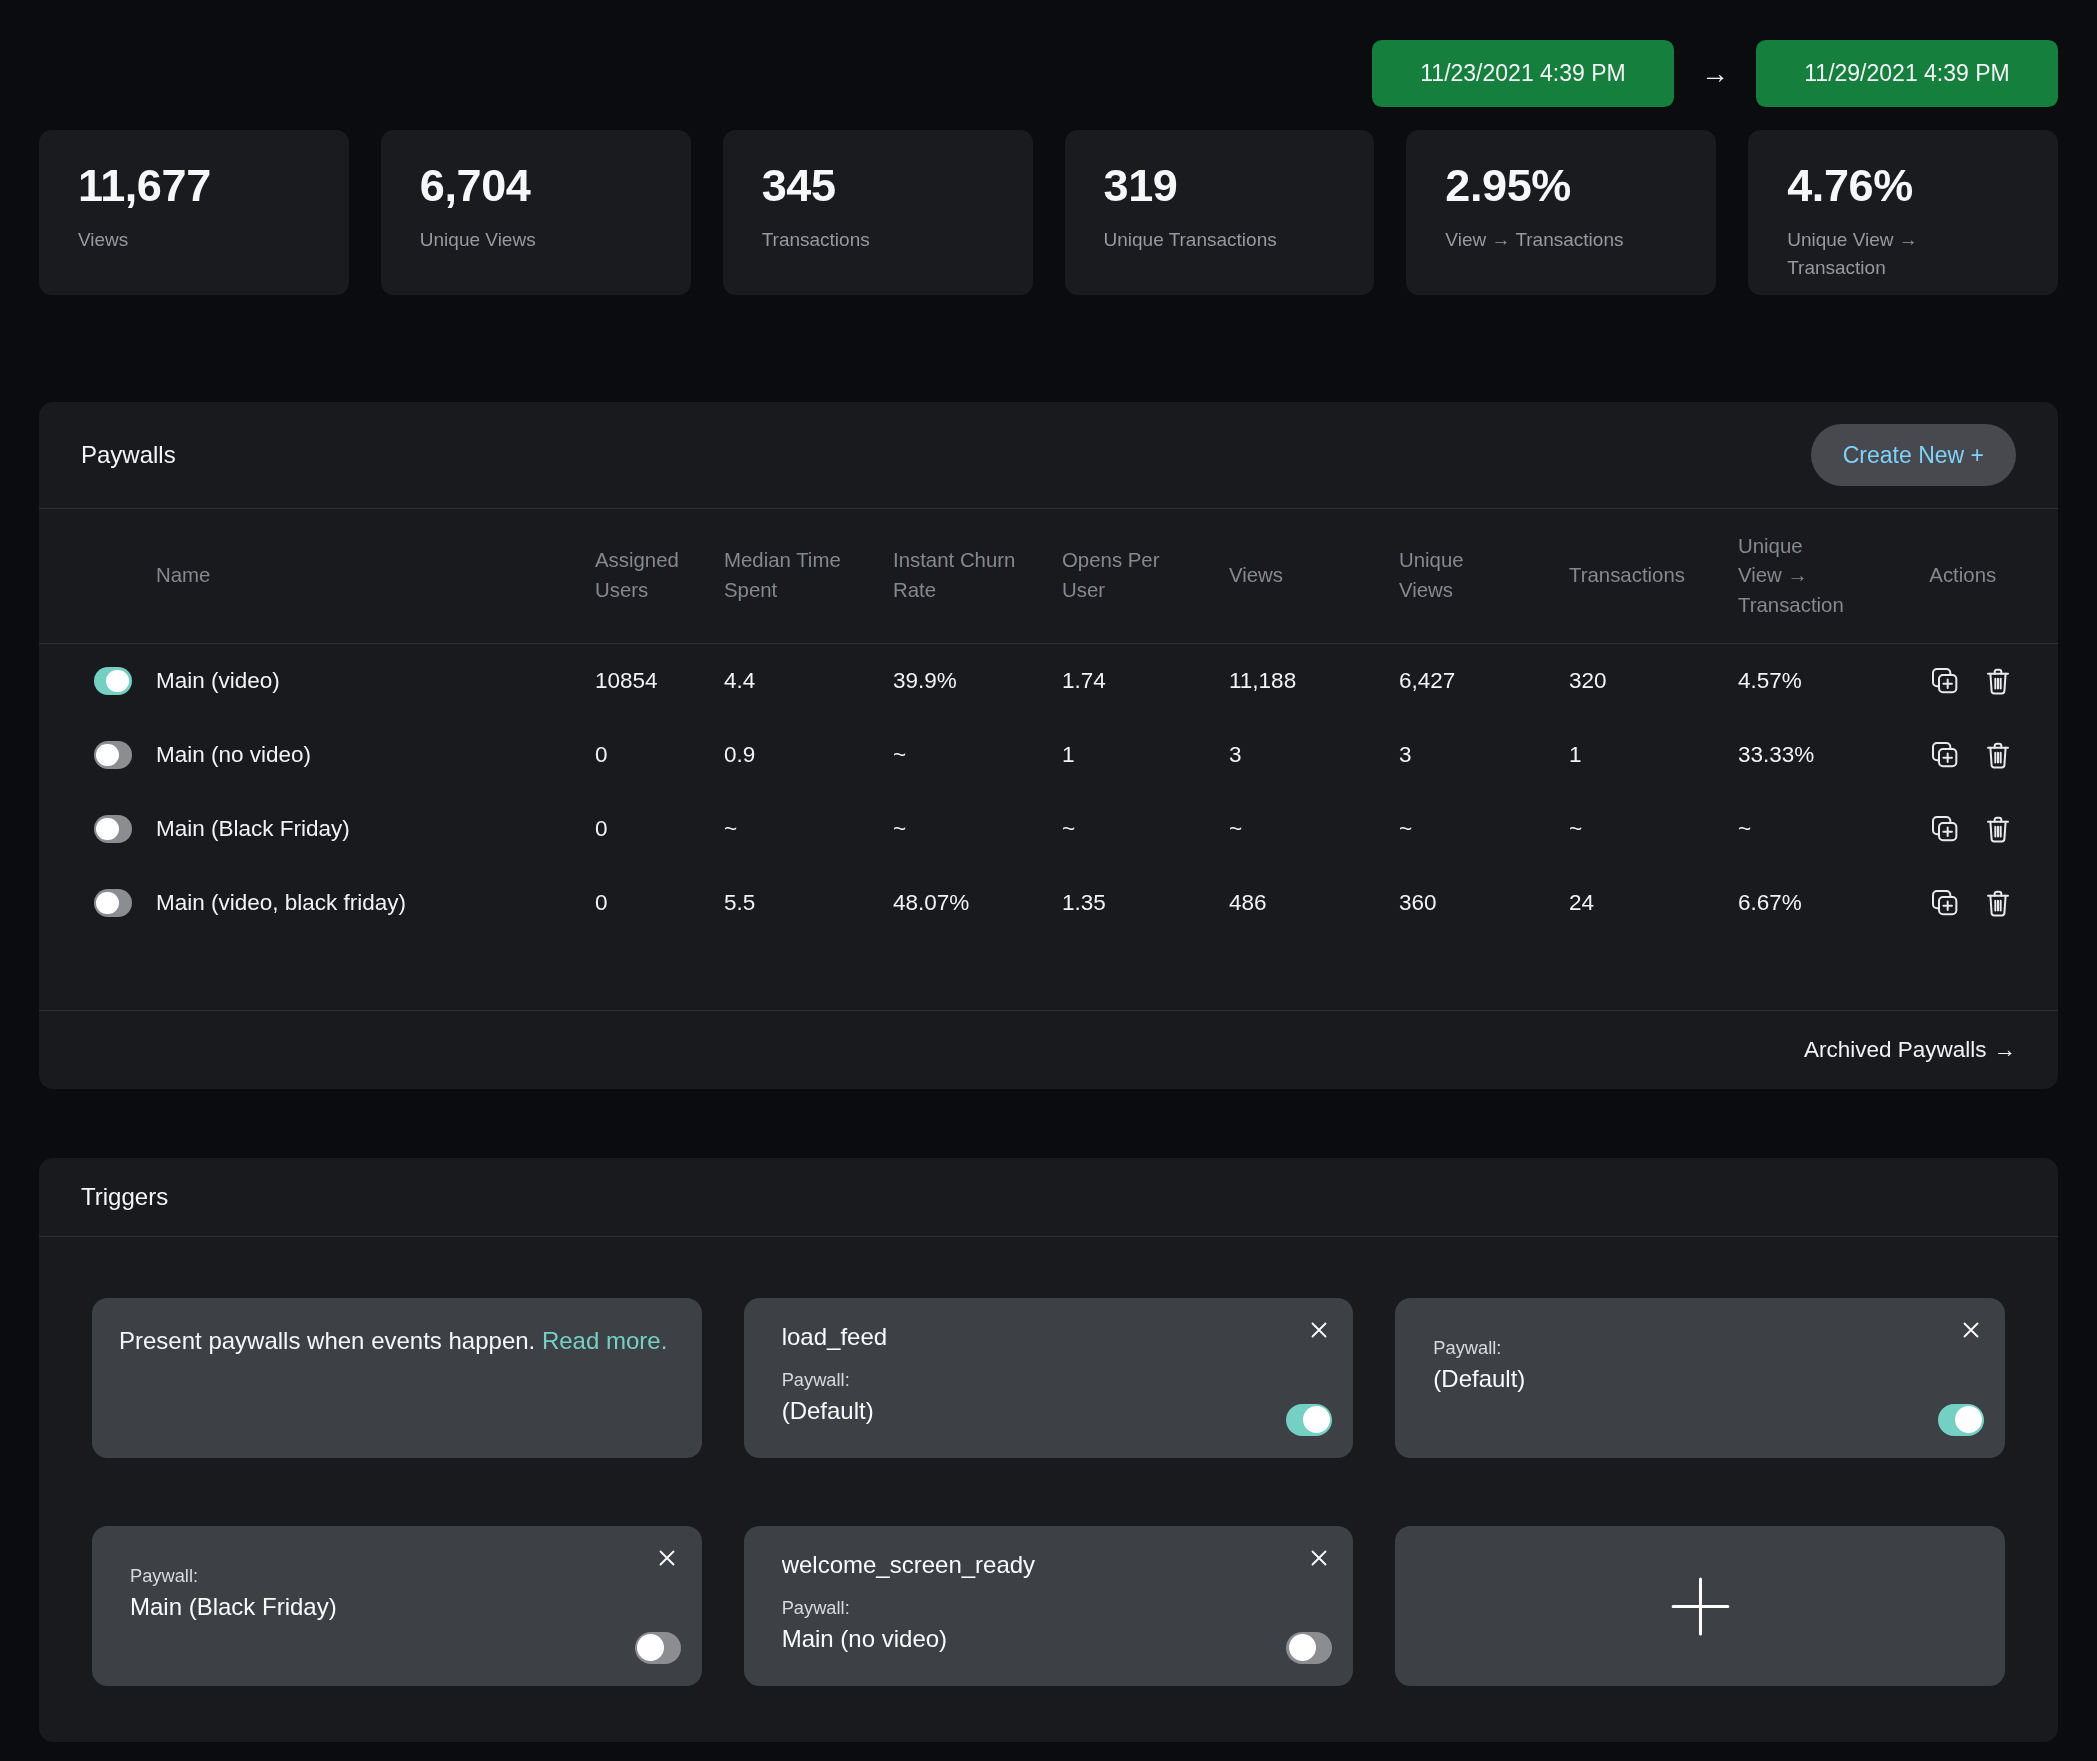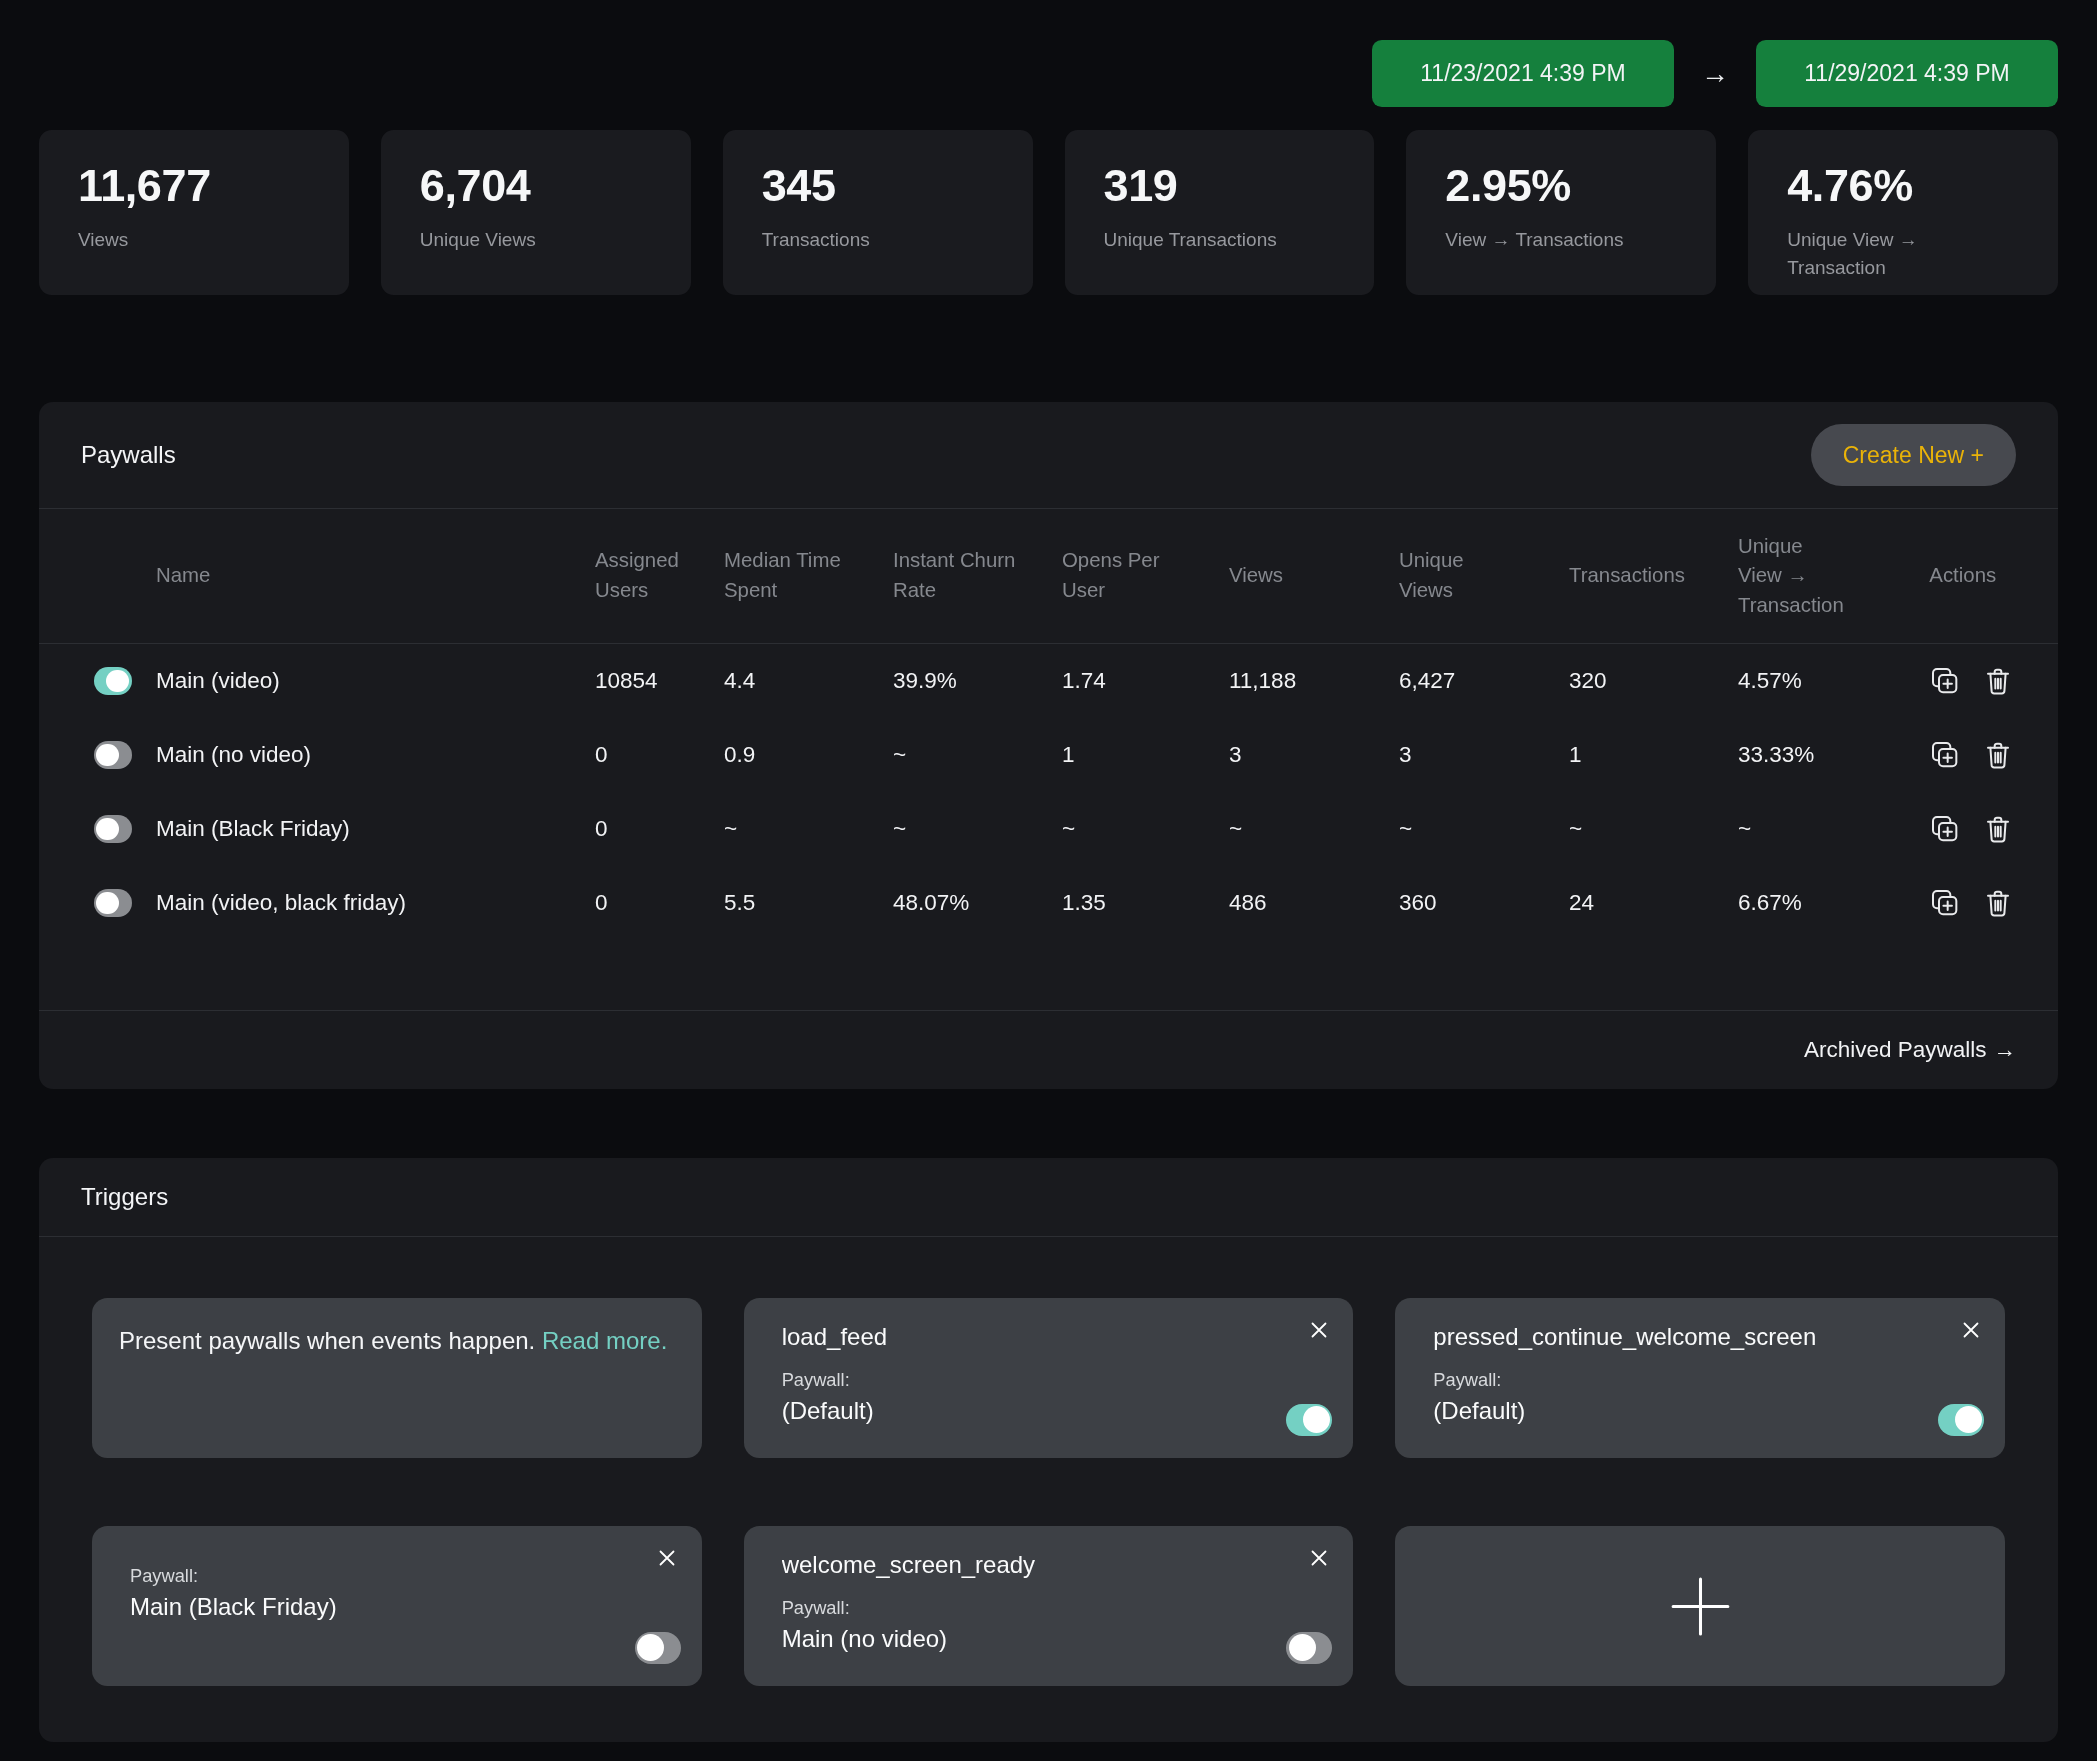--- a/index.html
+++ b/index.html
@@ -30,21 +30,21 @@
 
   
   .card { background:#191a1e; border-radius:14px; }
   .card-header { display:flex; align-items:center; justify-content:space-between;
                  padding:0 42px; border-bottom:1.4px solid #2c2e33; }
   .paywalls .card-header { height:107px; }
   .triggers .card-header { height:79px; }
   .card-header h2 { margin:0; font-size:24px; font-weight:400; color:#f4f5f7; }
 
   .create-btn { height:62px; padding:12px 32px; border-radius:31px; border:none;
-    background:#47494f; color:#eab308; font-size:23px; font-family:inherit; cursor:pointer; }
+    background:#47494f; color:#7dd3fc; font-size:23px; font-family:inherit; cursor:pointer; }
 
   
   .thead, .trow {
     display:grid;
     grid-template-columns:75px 439px 129px 169px 169px 167px 170px 170px 169px 173px 148px;
     padding-left:42px; align-items:center;
   }
   .thead { height:135px; border-bottom:1.4px solid #2c2e33;
     color:#85888e; font-size:20.4px; font-weight:500; line-height:1.45; }
   .th-assigned { max-width:116px; } .th-median { max-width:130px; }
@@ -314,21 +314,20 @@
     <div class="toggle big on">
             <div class="knob"></div>
           </div>
   </div>
         <div class="trigger-card">
     <button class="close-btn">
       <svg viewBox="0 0 24 24" width="24" height="24" fill="none" stroke="#ffffff" stroke-width="1.8" stroke-linecap="round">
         <path d="M5.5 5.5l13 13M18.5 5.5l-13 13"></path>
       </svg>
     </button>
-    <div class="t-title">pressed_continue_welcome_screen</div>
     <div class="t-label">Paywall:</div>
     <div class="t-value">(Default)</div>
     <div class="toggle big on">
             <div class="knob"></div>
           </div>
   </div>
         <div class="trigger-card">
     <button class="close-btn">
       <svg viewBox="0 0 24 24" width="24" height="24" fill="none" stroke="#ffffff" stroke-width="1.8" stroke-linecap="round">
         <path d="M5.5 5.5l13 13M18.5 5.5l-13 13"></path>

